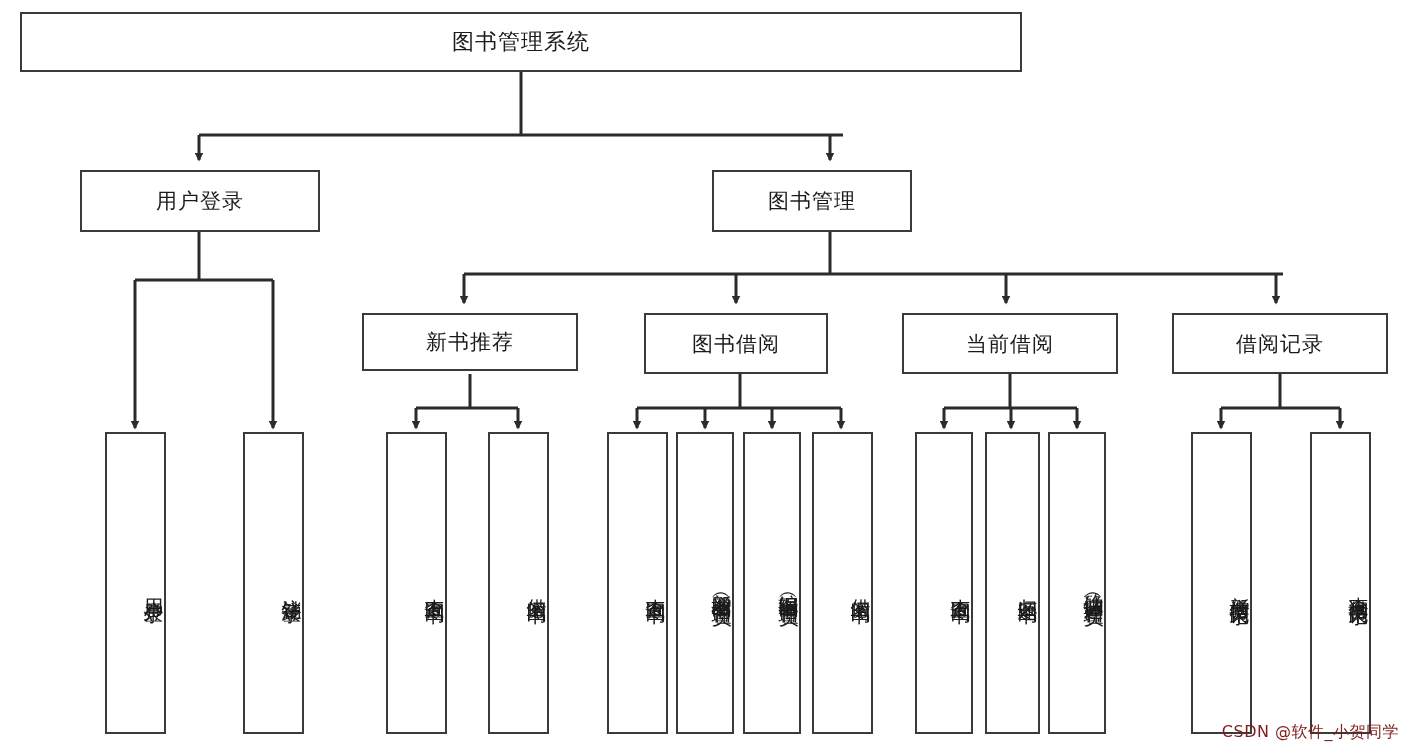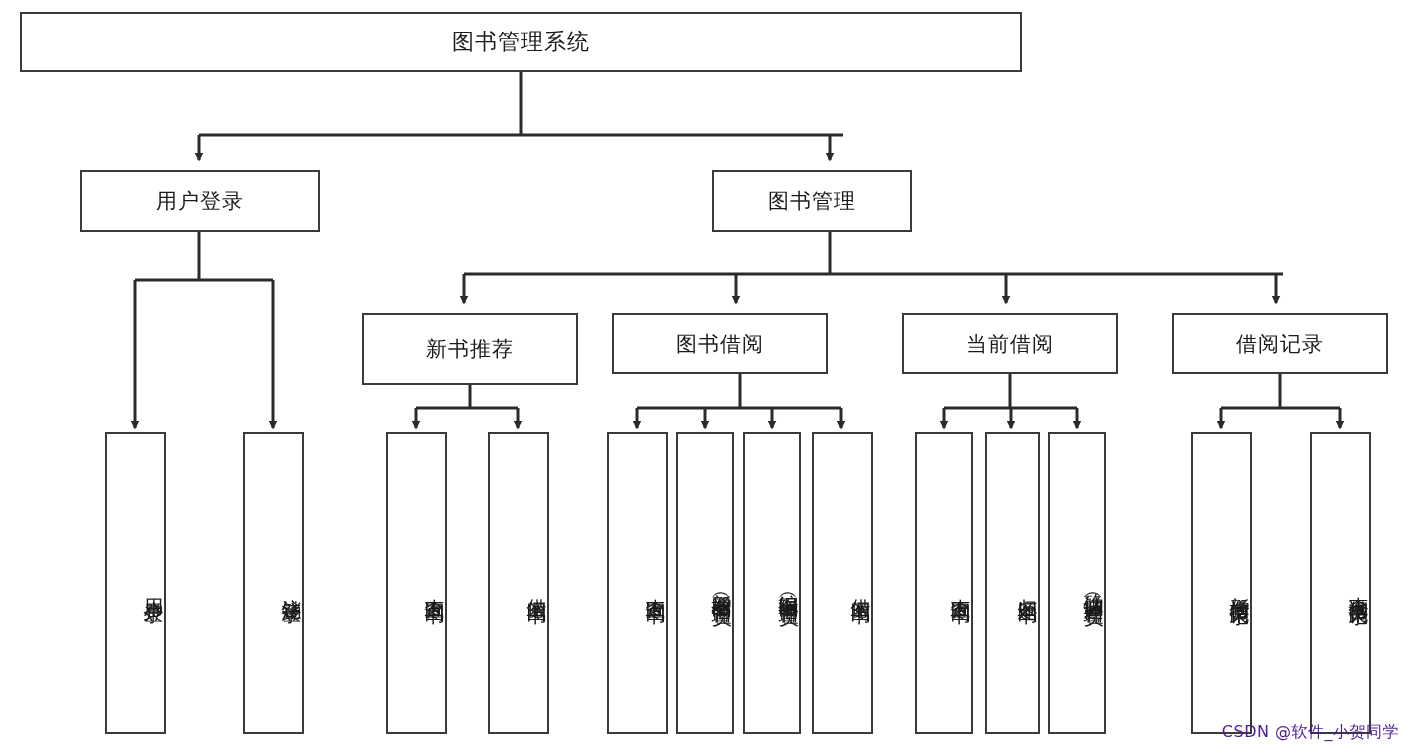--- a/index.html
+++ b/index.html
@@ -55,21 +55,21 @@
     white-space: nowrap;
   }
   #root-node {
     font-size: 22px;
   }
   #watermark {
     position: absolute;
     right: 6px;
     bottom: 4px;
     font-size: 16px;
-    color: #4c1d95;
+    color: #7f1d1d;
     letter-spacing: 0.5px;
     white-space: nowrap;
     user-select: none;
   }
 </style>
 </head>
 <body>
 
 <div id="diagram-root">
 
@@ -122,23 +122,23 @@
       <path d="M1340,408 L1340,428" marker-end="url(#arrowhead)"></path>
     </g>
   </svg>
 
   <div class="node horiz" id="root-node" style="left:20px; top:12px; width:1002px; height:60px;">图书管理系统</div>
 
   <div class="node horiz" style="left:80px; top:170px; width:240px; height:62px;">用户登录</div>
 
   <div class="node horiz" style="left:712px; top:170px; width:200px; height:62px;">图书管理</div>
 
-  <div class="node horiz" style="left:362px; top:313px; width:216px; height:72px;">新书推荐</div>
+  <div class="node horiz" style="left:362px; top:313px; width:216px; height:58px;">新书推荐</div>
 
-  <div class="node horiz" style="left:612px; top:313px; width:216px; height:61px;">图书借阅</div>
+  <div class="node horiz" style="left:644px; top:313px; width:184px; height:61px;">图书借阅</div>
 
   <div class="node horiz" style="left:1172px; top:313px; width:216px; height:61px;">借阅记录</div>
 
   <div class="node horiz" style="left:902px; top:313px; width:216px; height:61px;">当前借阅</div>
 
   <div class="node vert" style="left:105px; top:432px; width:61px; height:302px;">
     <span class="vtext">用户登录</span>
   </div>
   <div class="node vert" style="left:243px; top:432px; width:61px; height:302px;">
     <span class="vtext">注销登录</span>

